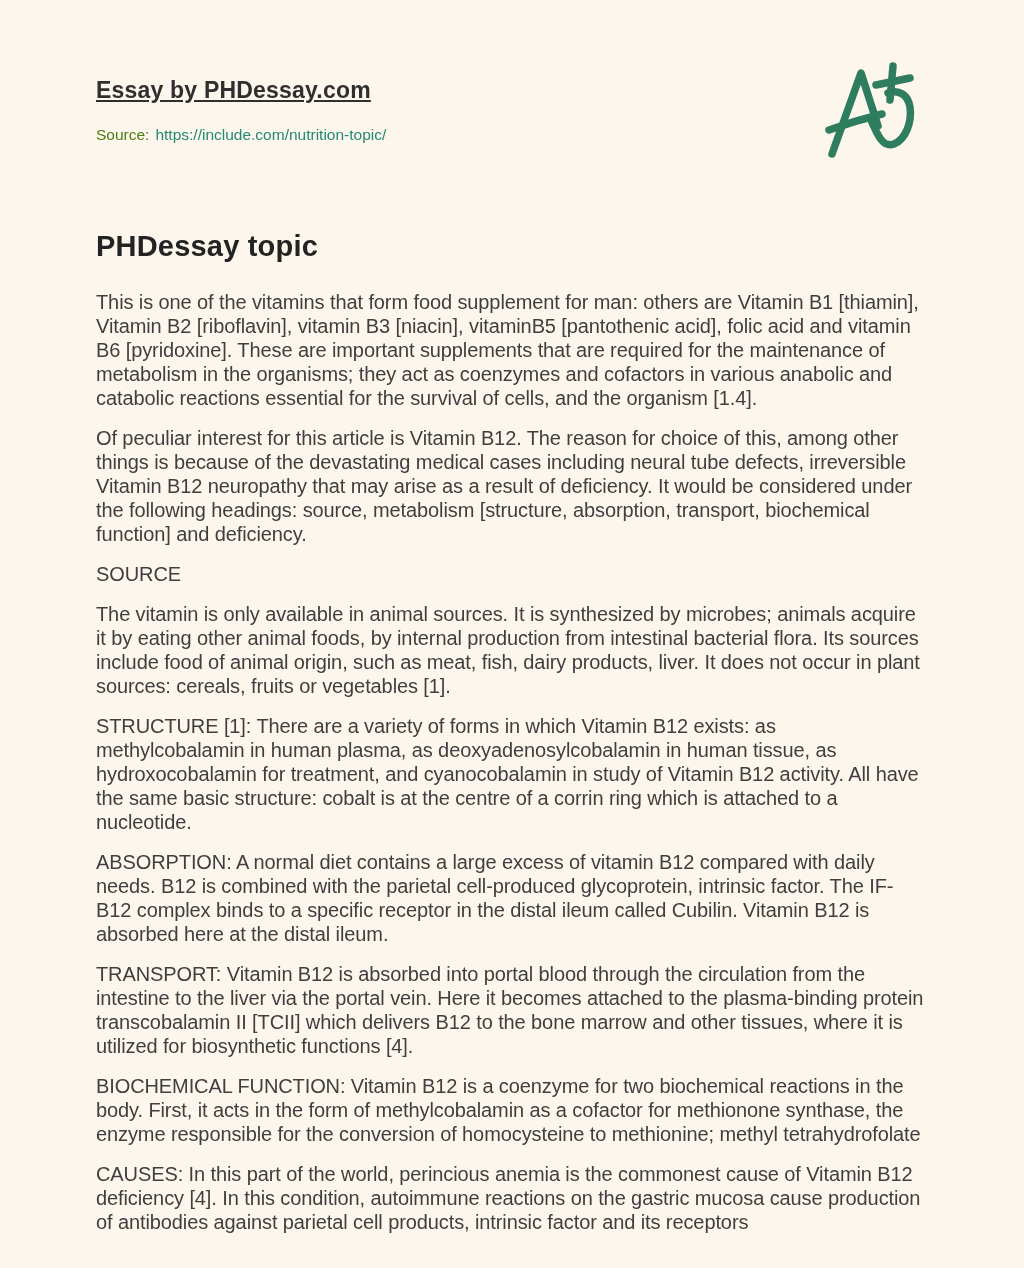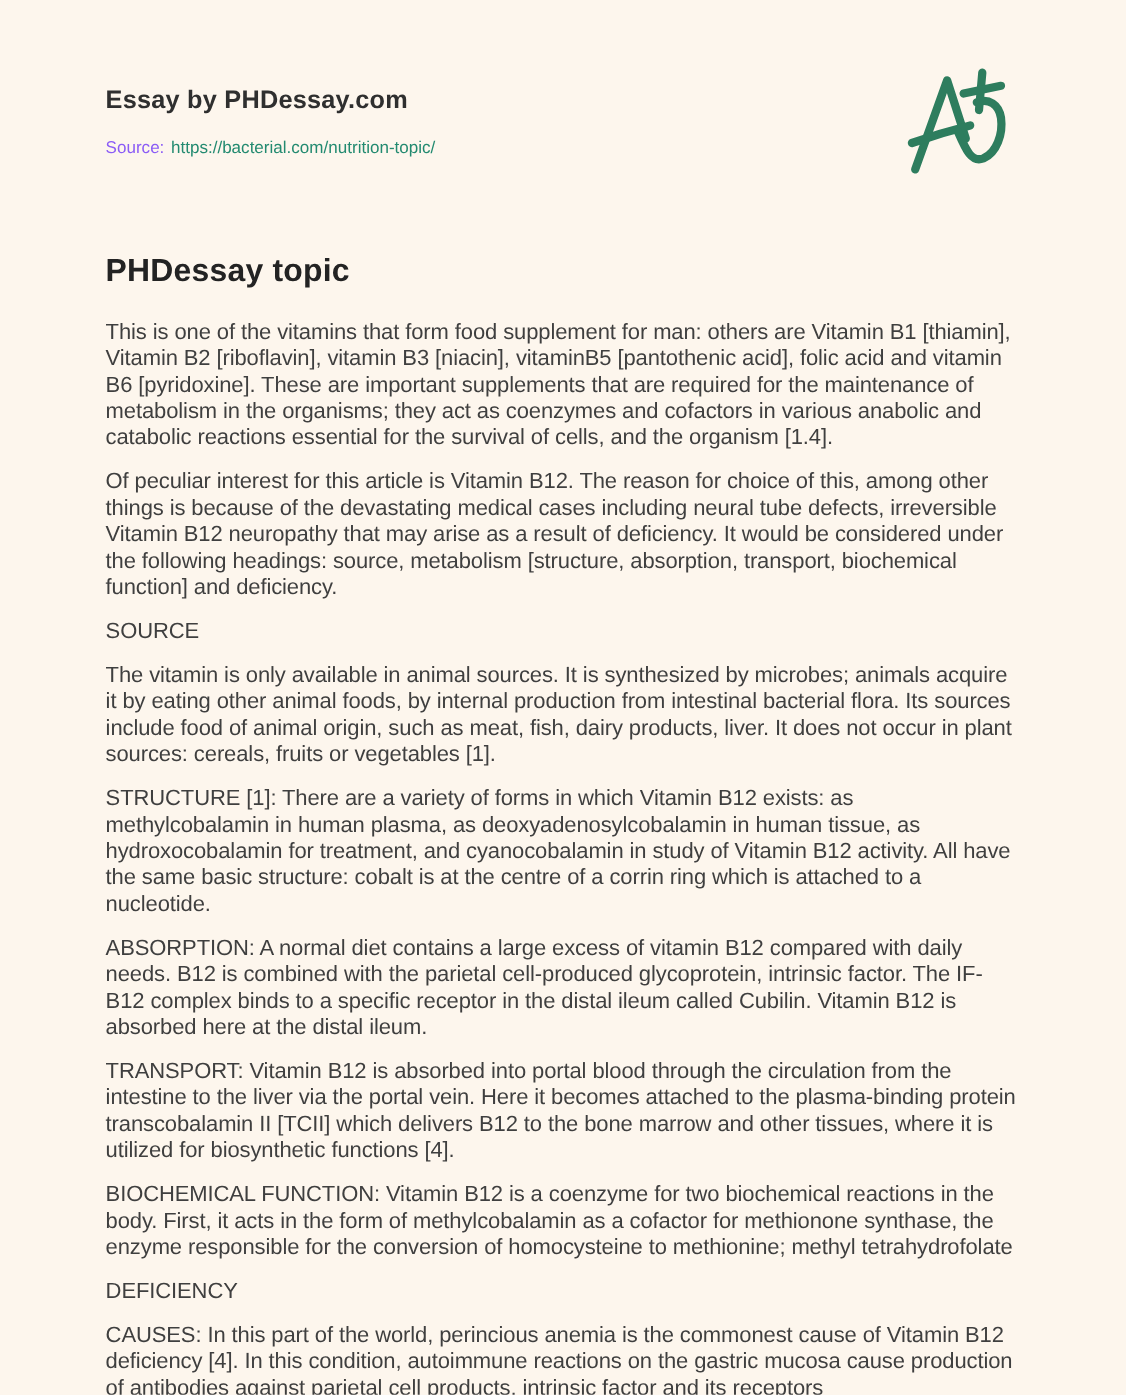--- a/index.html
+++ b/index.html
@@ -17,28 +17,29 @@
     position: relative;
     width: 832px;
     padding: 76px 96px 0 96px;
   }
   .byline {
     font-size: 23px;
     line-height: 28px;
     font-weight: bold;
     color: #2f2f2f;
     letter-spacing: 0.2px;
+    text-decoration: underline;
   }
   .source-line {
     margin-top: 20px;
     font-size: 15.5px;
     line-height: 22px;
   }
   .source-label {
-    color: #8b5cf6;
+    color: #4d7c0f;
     margin-right: 6px;
   }
   .source-link {
     color: #238a70;
     text-decoration: none;
     cursor: pointer;
   }
   .logo {
     position: absolute;
     top: 58px;
@@ -68,21 +69,21 @@
 </style>
 </head>
 <body>
 
 <div class="page">
 
   <header>
     <div class="byline">Essay by PHDessay.com</div>
 
     <div class="source-line">
-      <span class="source-label">Source:</span><a class="source-link">https://bacterial.com/nutrition-topic/</a>
+      <span class="source-label">Source:</span><a class="source-link">https://include.com/nutrition-topic/</a>
     </div>
 
     <div class="logo">
       <svg viewBox="0 0 104 110" xmlns="http://www.w3.org/2000/svg">
         <g fill="none" stroke="#2e7d5e" stroke-width="7.5" stroke-linecap="round" stroke-linejoin="round">
 
           <path d="M 12 96 L 41 15 L 58 68"></path>
 
           <path d="M 9 72 C 26 66, 46 60, 62 56"></path>
 
@@ -110,18 +111,17 @@
 
     <p class="para">STRUCTURE [1]: There are a variety of forms in which Vitamin B12 exists: as methylcobalamin in human plasma, as deoxyadenosylcobalamin in human tissue, as hydroxocobalamin for treatment, and cyanocobalamin in study of Vitamin B12 activity. All have the same basic structure: cobalt is at the centre of a corrin ring which is attached to a nucleotide.</p>
 
     <p class="para">ABSORPTION: A normal diet contains a large excess of vitamin B12 compared with daily needs. B12 is combined with the parietal cell-produced glycoprotein, intrinsic factor. The IF-B12 complex binds to a specific receptor in the distal ileum called Cubilin. Vitamin B12 is absorbed here at the distal ileum.</p>
 
     <p class="para">TRANSPORT: Vitamin B12 is absorbed into portal blood through the circulation from the intestine to the liver via the portal vein. Here it becomes attached to the plasma-binding protein transcobalamin II [TCII] which delivers B12 to the bone marrow and other tissues, where it is utilized for biosynthetic functions [4].</p>
 
     <p class="para">BIOCHEMICAL FUNCTION: Vitamin B12 is a coenzyme for two biochemical reactions in the body. First, it acts in the form of methylcobalamin as a cofactor for methionone synthase, the enzyme responsible for the conversion of homocysteine to methionine; methyl tetrahydrofolate</p>
 
 
-    <p class="para">DEFICIENCY</p>
 
     <p class="para">CAUSES: In this part of the world, perincious anemia is the commonest cause of Vitamin B12 deficiency [4]. In this condition, autoimmune reactions on the gastric mucosa cause production of antibodies against parietal cell products, intrinsic factor and its receptors</p>
   </main>
 
 </div>
 
 </body></html>

